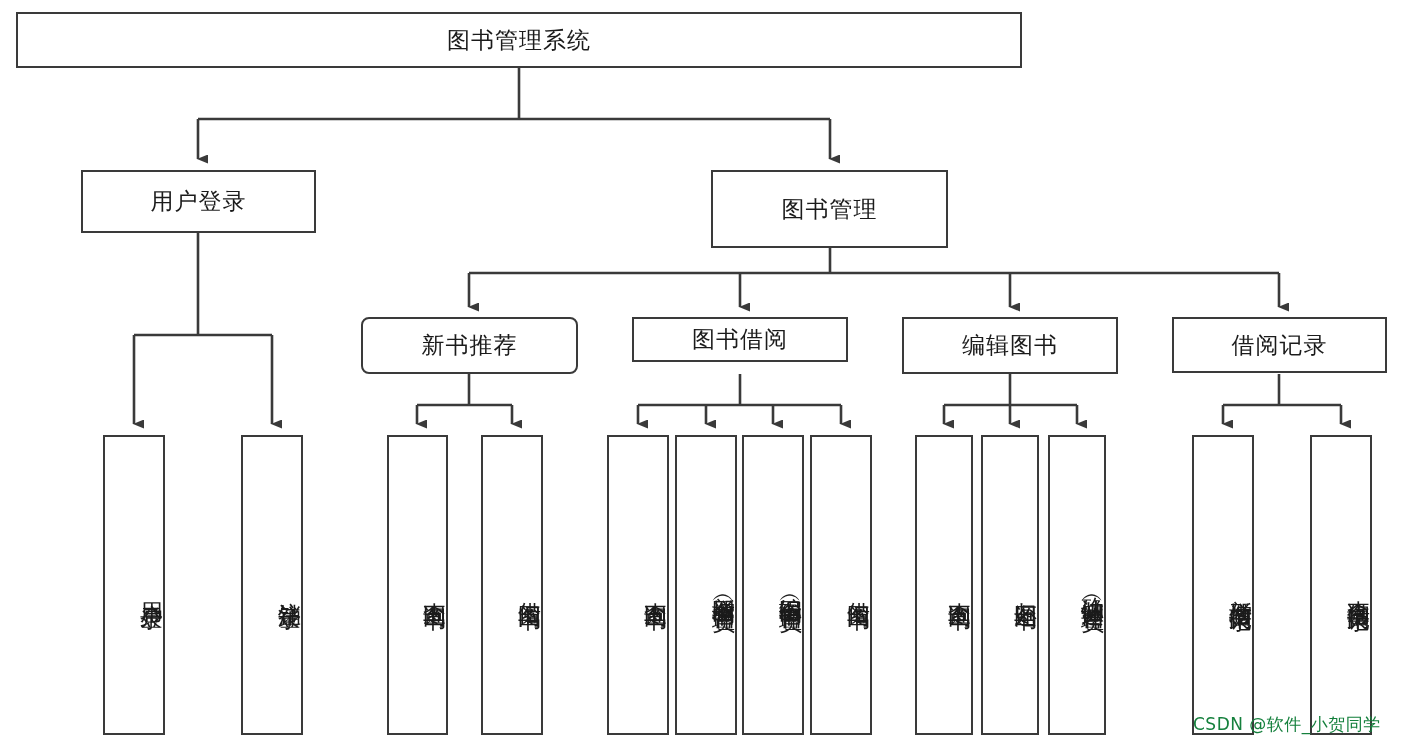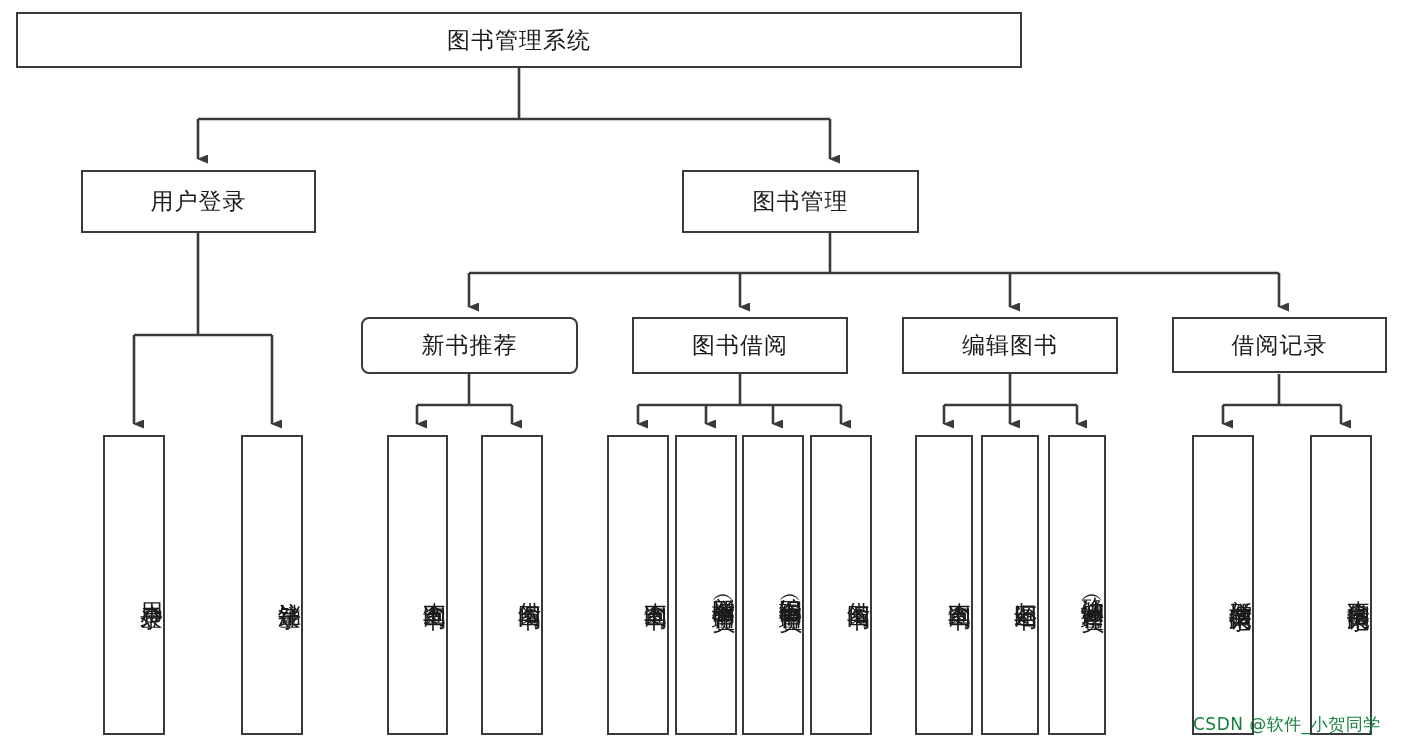--- a/index.html
+++ b/index.html
@@ -124,28 +124,28 @@
     </g>
   </svg>
 
   <div class="node node-h node-root" style="left:16px; top:12px; width:1006px; height:56px;text-align:right;">
     <span>图书管理系统</span>
   </div>
 
   <div class="node node-h" style="left:81px; top:170px; width:235px; height:63px;">
     <span>用户登录</span>
   </div>
-  <div class="node node-h" style="left:682px; top:170px; width:237px; height:63px;">
+  <div class="node node-h" style="left:711px; top:170px; width:237px; height:78px;">
     <span>图书管理</span>
   </div>
 
   <div class="node node-h" style="left:361px; top:317px; width:217px; height:57px;border-radius:8px;">
     <span>新书推荐</span>
   </div>
-  <div class="node node-h" style="left:632px; top:317px; width:216px; height:57px;">
+  <div class="node node-h" style="left:632px; top:317px; width:216px; height:45px;">
     <span>图书借阅</span>
   </div>
   <div class="node node-h" style="left:902px; top:317px; width:216px; height:57px;">
     <span>编辑图书</span>
   </div>
   <div class="node node-h" style="left:1172px; top:317px; width:215px; height:56px;">
     <span>借阅记录</span>
   </div>
 
   <div class="node node-v" style="left:103px; top:435px; width:62px; height:300px;">

